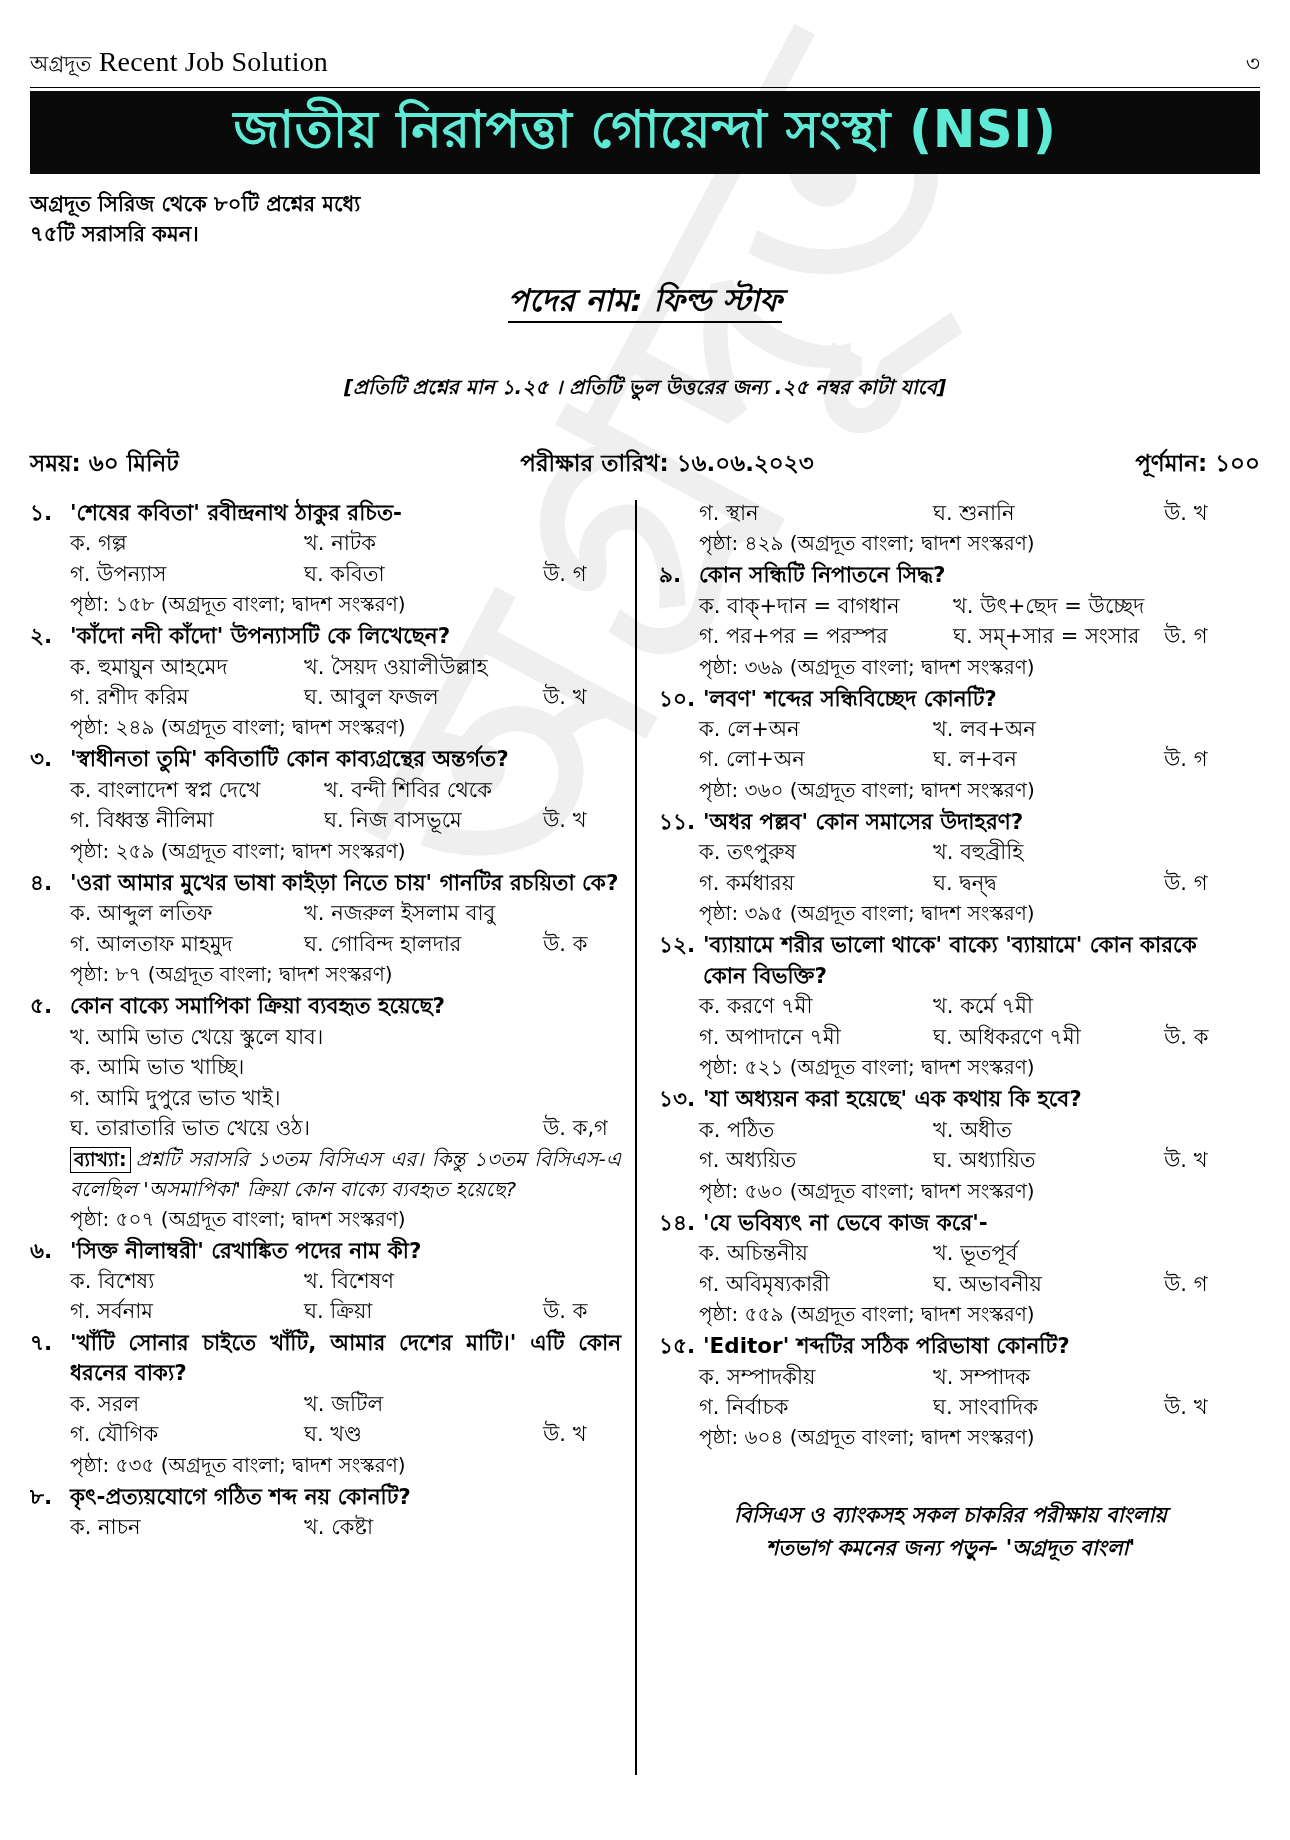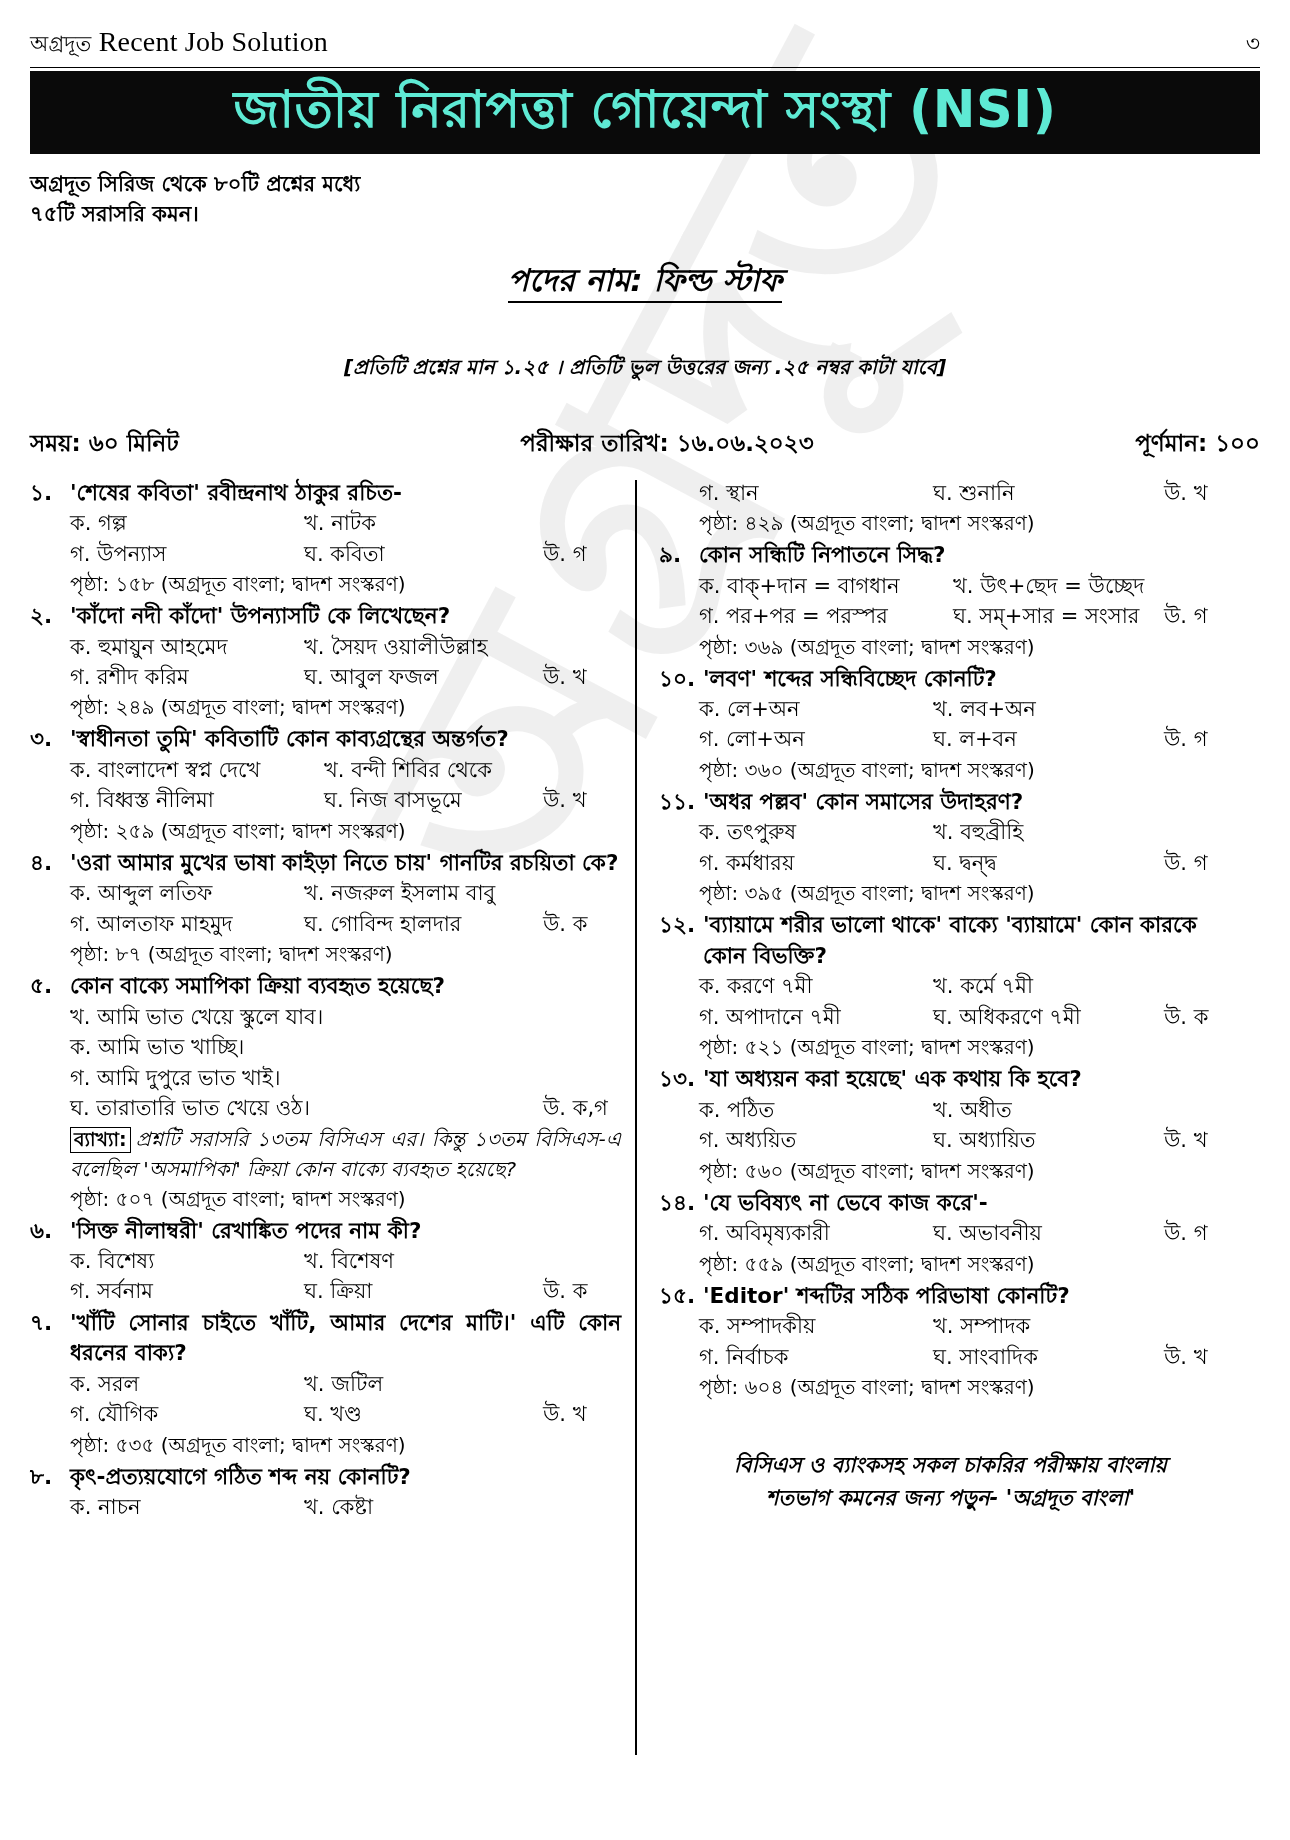--- a/index.html
+++ b/index.html
@@ -37,21 +37,21 @@
     letter-spacing: 10px;
   }
 
   .page { position: relative; z-index: 2; padding: 0 30px; }
 
   
   .runhead {
     display: flex;
     align-items: flex-end;
     justify-content: space-between;
-    padding-top: 26px;
+    padding-top: 46px;
     padding-bottom: 4px;
     border-bottom: 1.5px solid #000;
   }
   .runhead-left { font-size: 28px; letter-spacing: 0.2px; }
   .runhead-left .bn { font-family: "DejaVu Sans", sans-serif; font-size: 21px; }
   .runhead-right { font-family: "DejaVu Sans", sans-serif; font-size: 22px; }
 
   
   .banner {
     background: #0a0a0a;
@@ -504,20 +504,25 @@
         <div class="ref">পৃষ্ঠা: ৫৬০ (অগ্রদূত বাংলা; দ্বাদশ সংস্করণ)</div>
       </div>
 
       <div class="q">
         <div class="q-head">
           <div class="q-num wide">১৪.</div>
           <div class="q-text">'যে ভবিষ্যৎ না ভেবে কাজ করে'-</div>
         </div>
         <div class="opts">
           <div class="opt-row">
+            <div class="opt">ক. অচিন্তনীয়</div>
+            <div class="opt-b">খ. ভূতপূর্ব</div>
+            <div class="ans"></div>
+          </div>
+          <div class="opt-row">
             <div class="opt">গ. অবিমৃষ্যকারী</div>
             <div class="opt-b">ঘ. অভাবনীয়</div>
             <div class="ans">উ. গ</div>
           </div>
         </div>
         <div class="ref">পৃষ্ঠা: ৫৫৯ (অগ্রদূত বাংলা; দ্বাদশ সংস্করণ)</div>
       </div>
 
       <div class="q">
         <div class="q-head">

